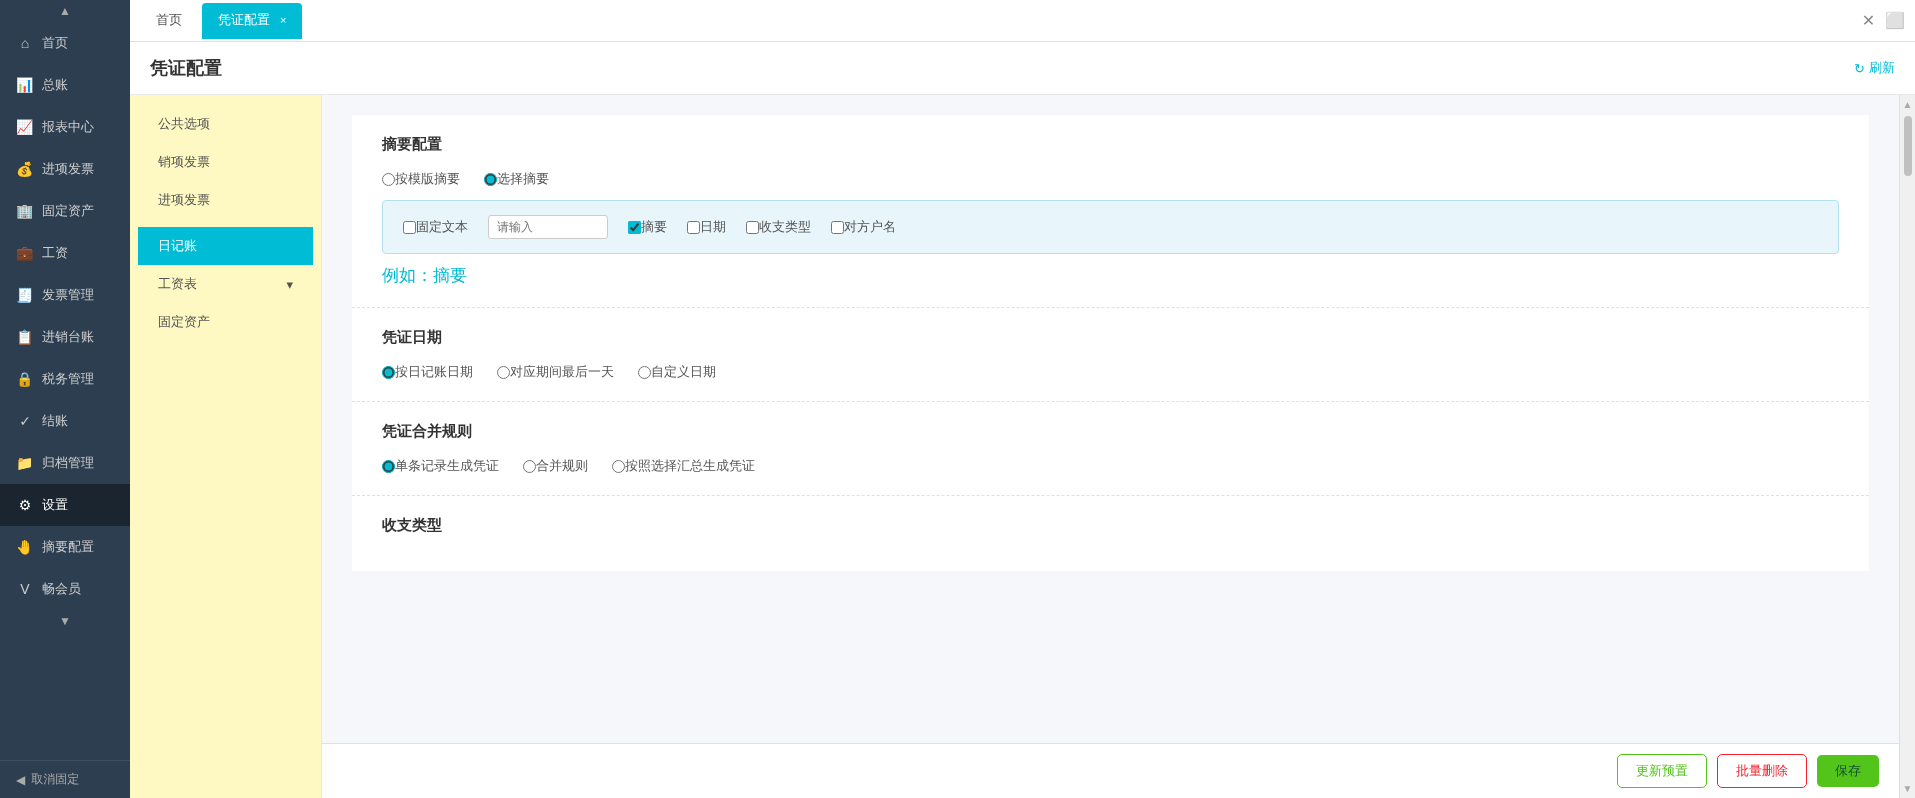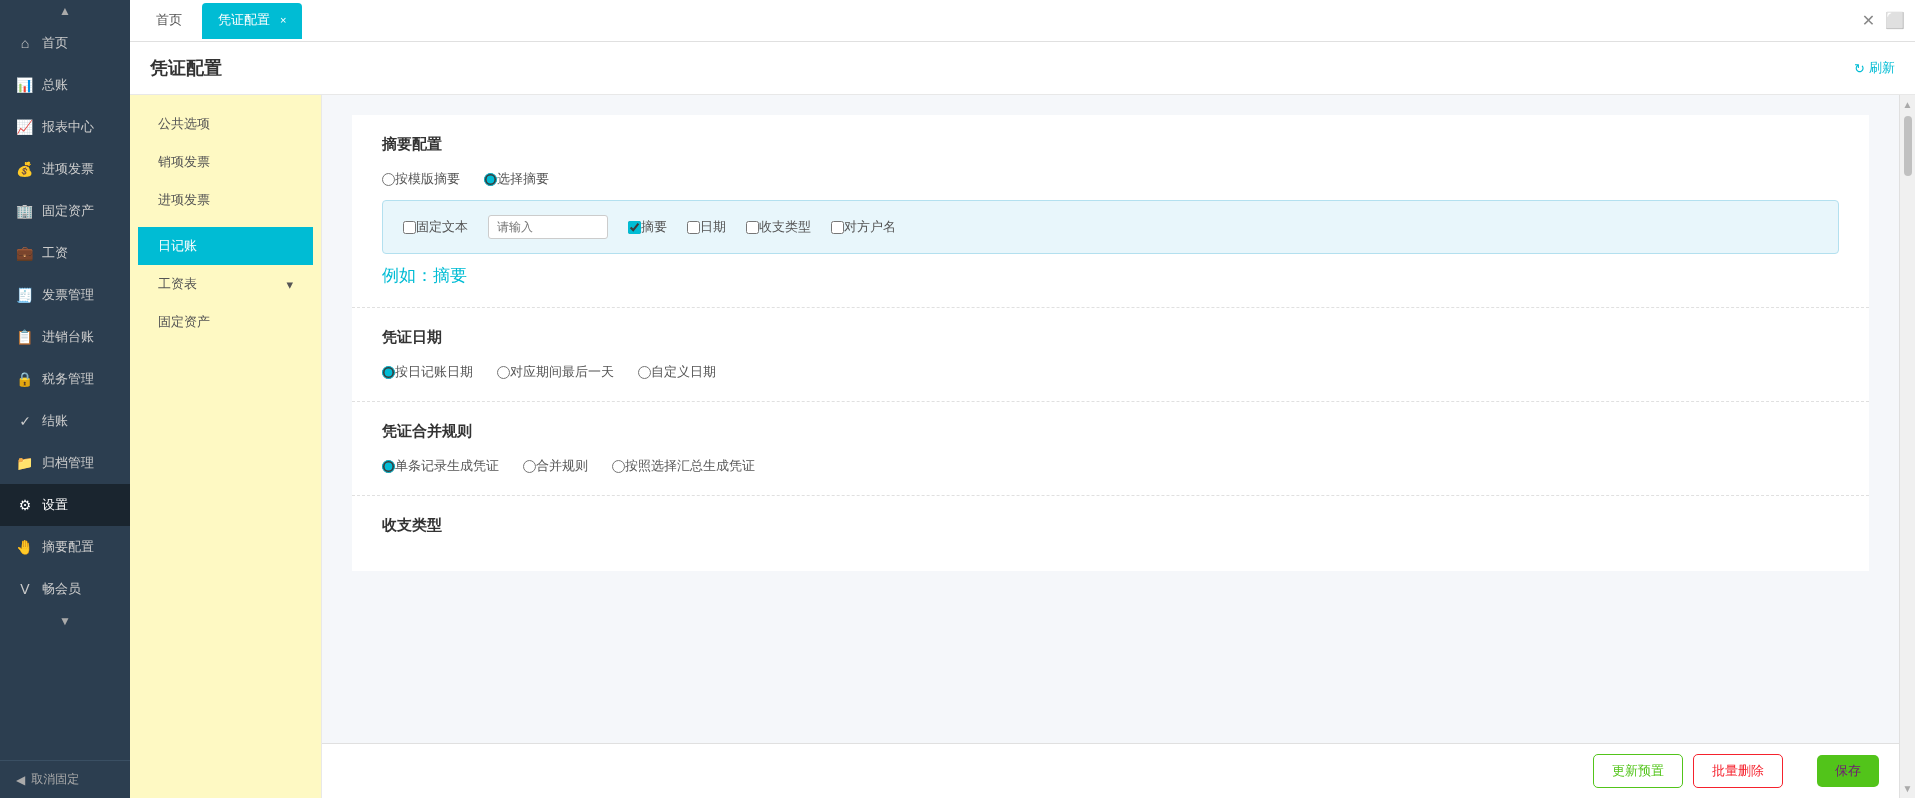--- a/index.html
+++ b/index.html
@@ -243,22 +243,21 @@
       border: 1px solid #52c41a;
       color: #52c41a;
     }
     .btn-outline-red {
       background: #fff;
       border: 1px solid #f5222d;
       color: #f5222d;
     }
     .btn-primary {
       background: #52c41a;
-      color: #701a75;
-      margin-left: 24px;
+      color: #14532d;
     }
 
     
     .right-scroll {
       width: 16px;
       background: #f0f0f0;
       border-left: 1px solid #e0e0e0;
       display: flex;
       flex-direction: column;
       align-items: center;

